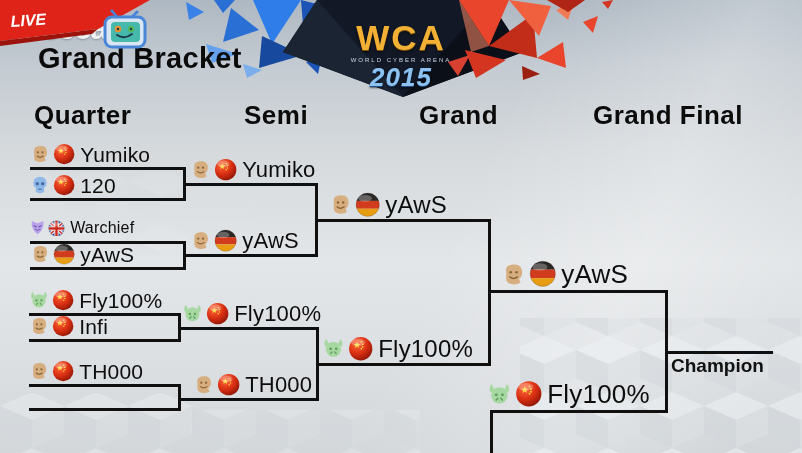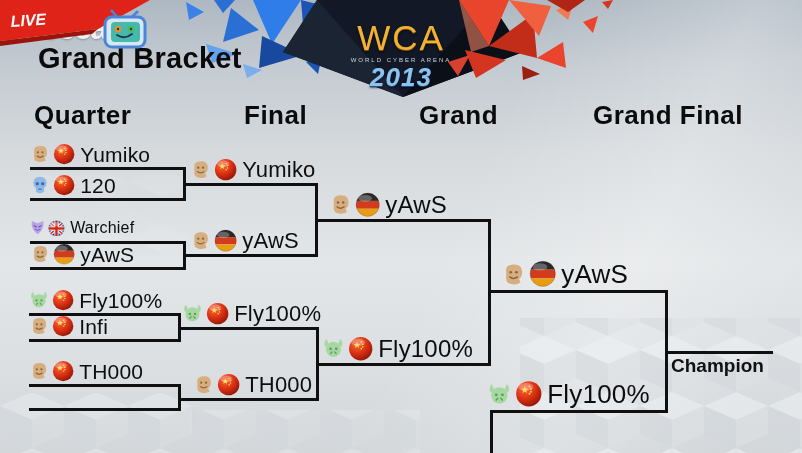--- a/index.html
+++ b/index.html
@@ -30,21 +30,21 @@
   #champion{position:absolute;left:671px;top:355px;font-size:19px;font-weight:600;color:#111;z-index:3;}
   
   #wordmark{position:absolute;left:5px;top:11px;font-size:31px;font-weight:700;
             color:rgba(243,245,247,.95);letter-spacing:-1px;z-index:4;
             text-shadow:0 1px 2px rgba(40,50,60,.35);}
   #wordmark .sup{font-size:20px;position:relative;top:-9px;letter-spacing:0;}
   #livebadge{position:absolute;left:0;top:0;z-index:5;}
   #mascot{position:absolute;left:103px;top:9px;z-index:5;}
   
   #wca{position:absolute;left:318px;top:20px;width:166px;text-align:center;z-index:4;line-height:1;}
-  #wca .t1{font-size:35px;font-weight:400;letter-spacing:2px;color:#f2b134;
+  #wca .t1{font-size:35px;font-weight:700;letter-spacing:2px;color:#f2b134;
            text-shadow:0 1px 0 #7c4f0c,0 2px 3px rgba(0,0,0,.55);}
   #wca .t2{font-size:6px;letter-spacing:2px;color:#cdd8e6;margin-top:2px;}
   #wca .t3{font-size:26px;font-weight:800;font-style:italic;letter-spacing:1px;color:#8ec2ee;
            text-shadow:0 1px 0 #1d4f86,0 2px 2px rgba(0,0,0,.6);margin-top:1px;}
 </style>
 </head>
 <body>
 
 <div id="stage">
 
@@ -190,26 +190,26 @@
     <circle cx="15" cy="20" r="3.2" fill="#e89030"></circle>
       <circle cx="28" cy="20" r="3.2" fill="#52b85a"></circle>
     <circle cx="15" cy="20" r="1.2" fill="#1d3a48"></circle>
       <circle cx="28" cy="20" r="1.2" fill="#1d3a48"></circle>
     <path d="M14 26 Q21.5 31 29 25" stroke="#1d3a48" stroke-width="2" fill="none" stroke-linecap="round"></path>
   </svg>
 
   <div id="wca">
     <div class="t1">WCA</div>
     <div class="t2">WORLD CYBER ARENA</div>
-    <div class="t3">2013</div>
+    <div class="t3">2015</div>
   </div>
 
   <div id="heading">Grand Bracket</div>
   <div class="col-head" style="left:34px">Quarter</div>
-  <div class="col-head" style="left:244px">Final</div>
+  <div class="col-head" style="left:244px">Semi</div>
   <div class="col-head" style="left:419px">Grand</div>
   <div class="col-head" style="left:593px">Grand Final</div>
 
   <div class="hline" style="left:30px;top:167px;width:156px"></div>
   <div class="hline" style="left:30px;top:198px;width:156px"></div>
   <div class="vline" style="left:183px;top:167px;height:34px"></div>
   <div class="hline" style="left:185px;top:183px;width:133px"></div>
   <div class="hline" style="left:30px;top:241px;width:156px"></div>
   <div class="hline" style="left:30px;top:267px;width:156px"></div>
   <div class="vline" style="left:183px;top:241px;height:29px"></div>

